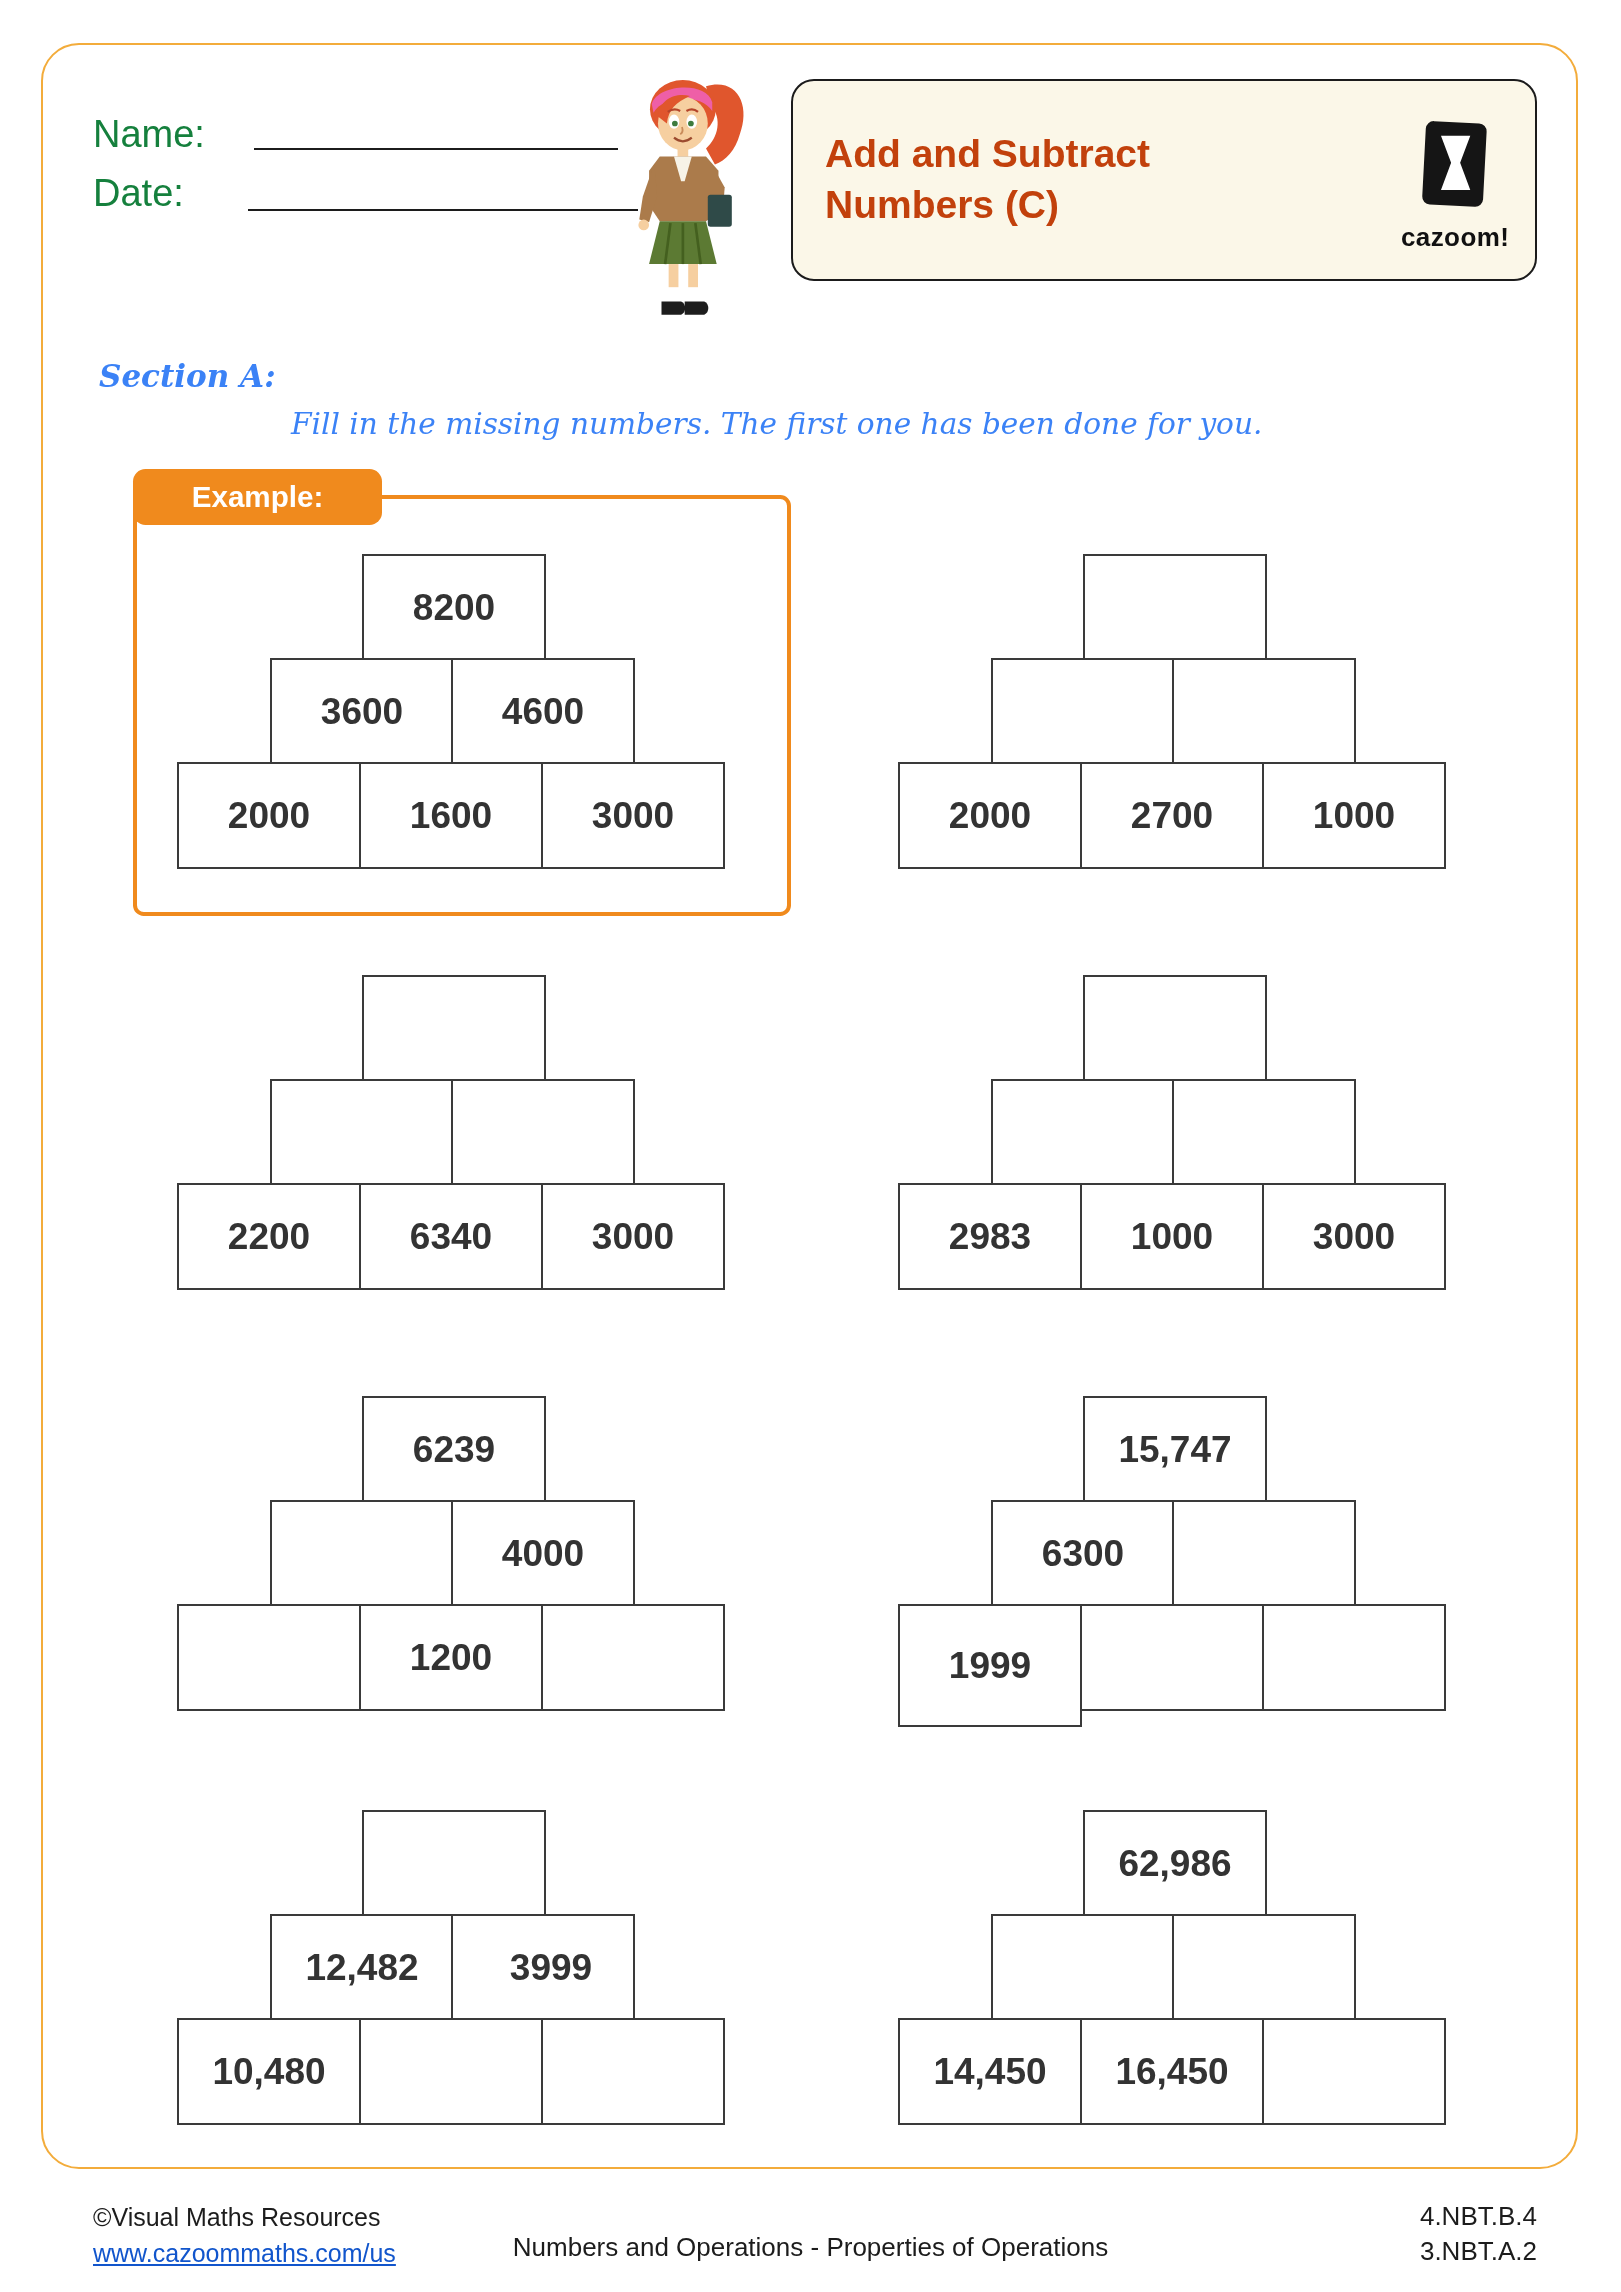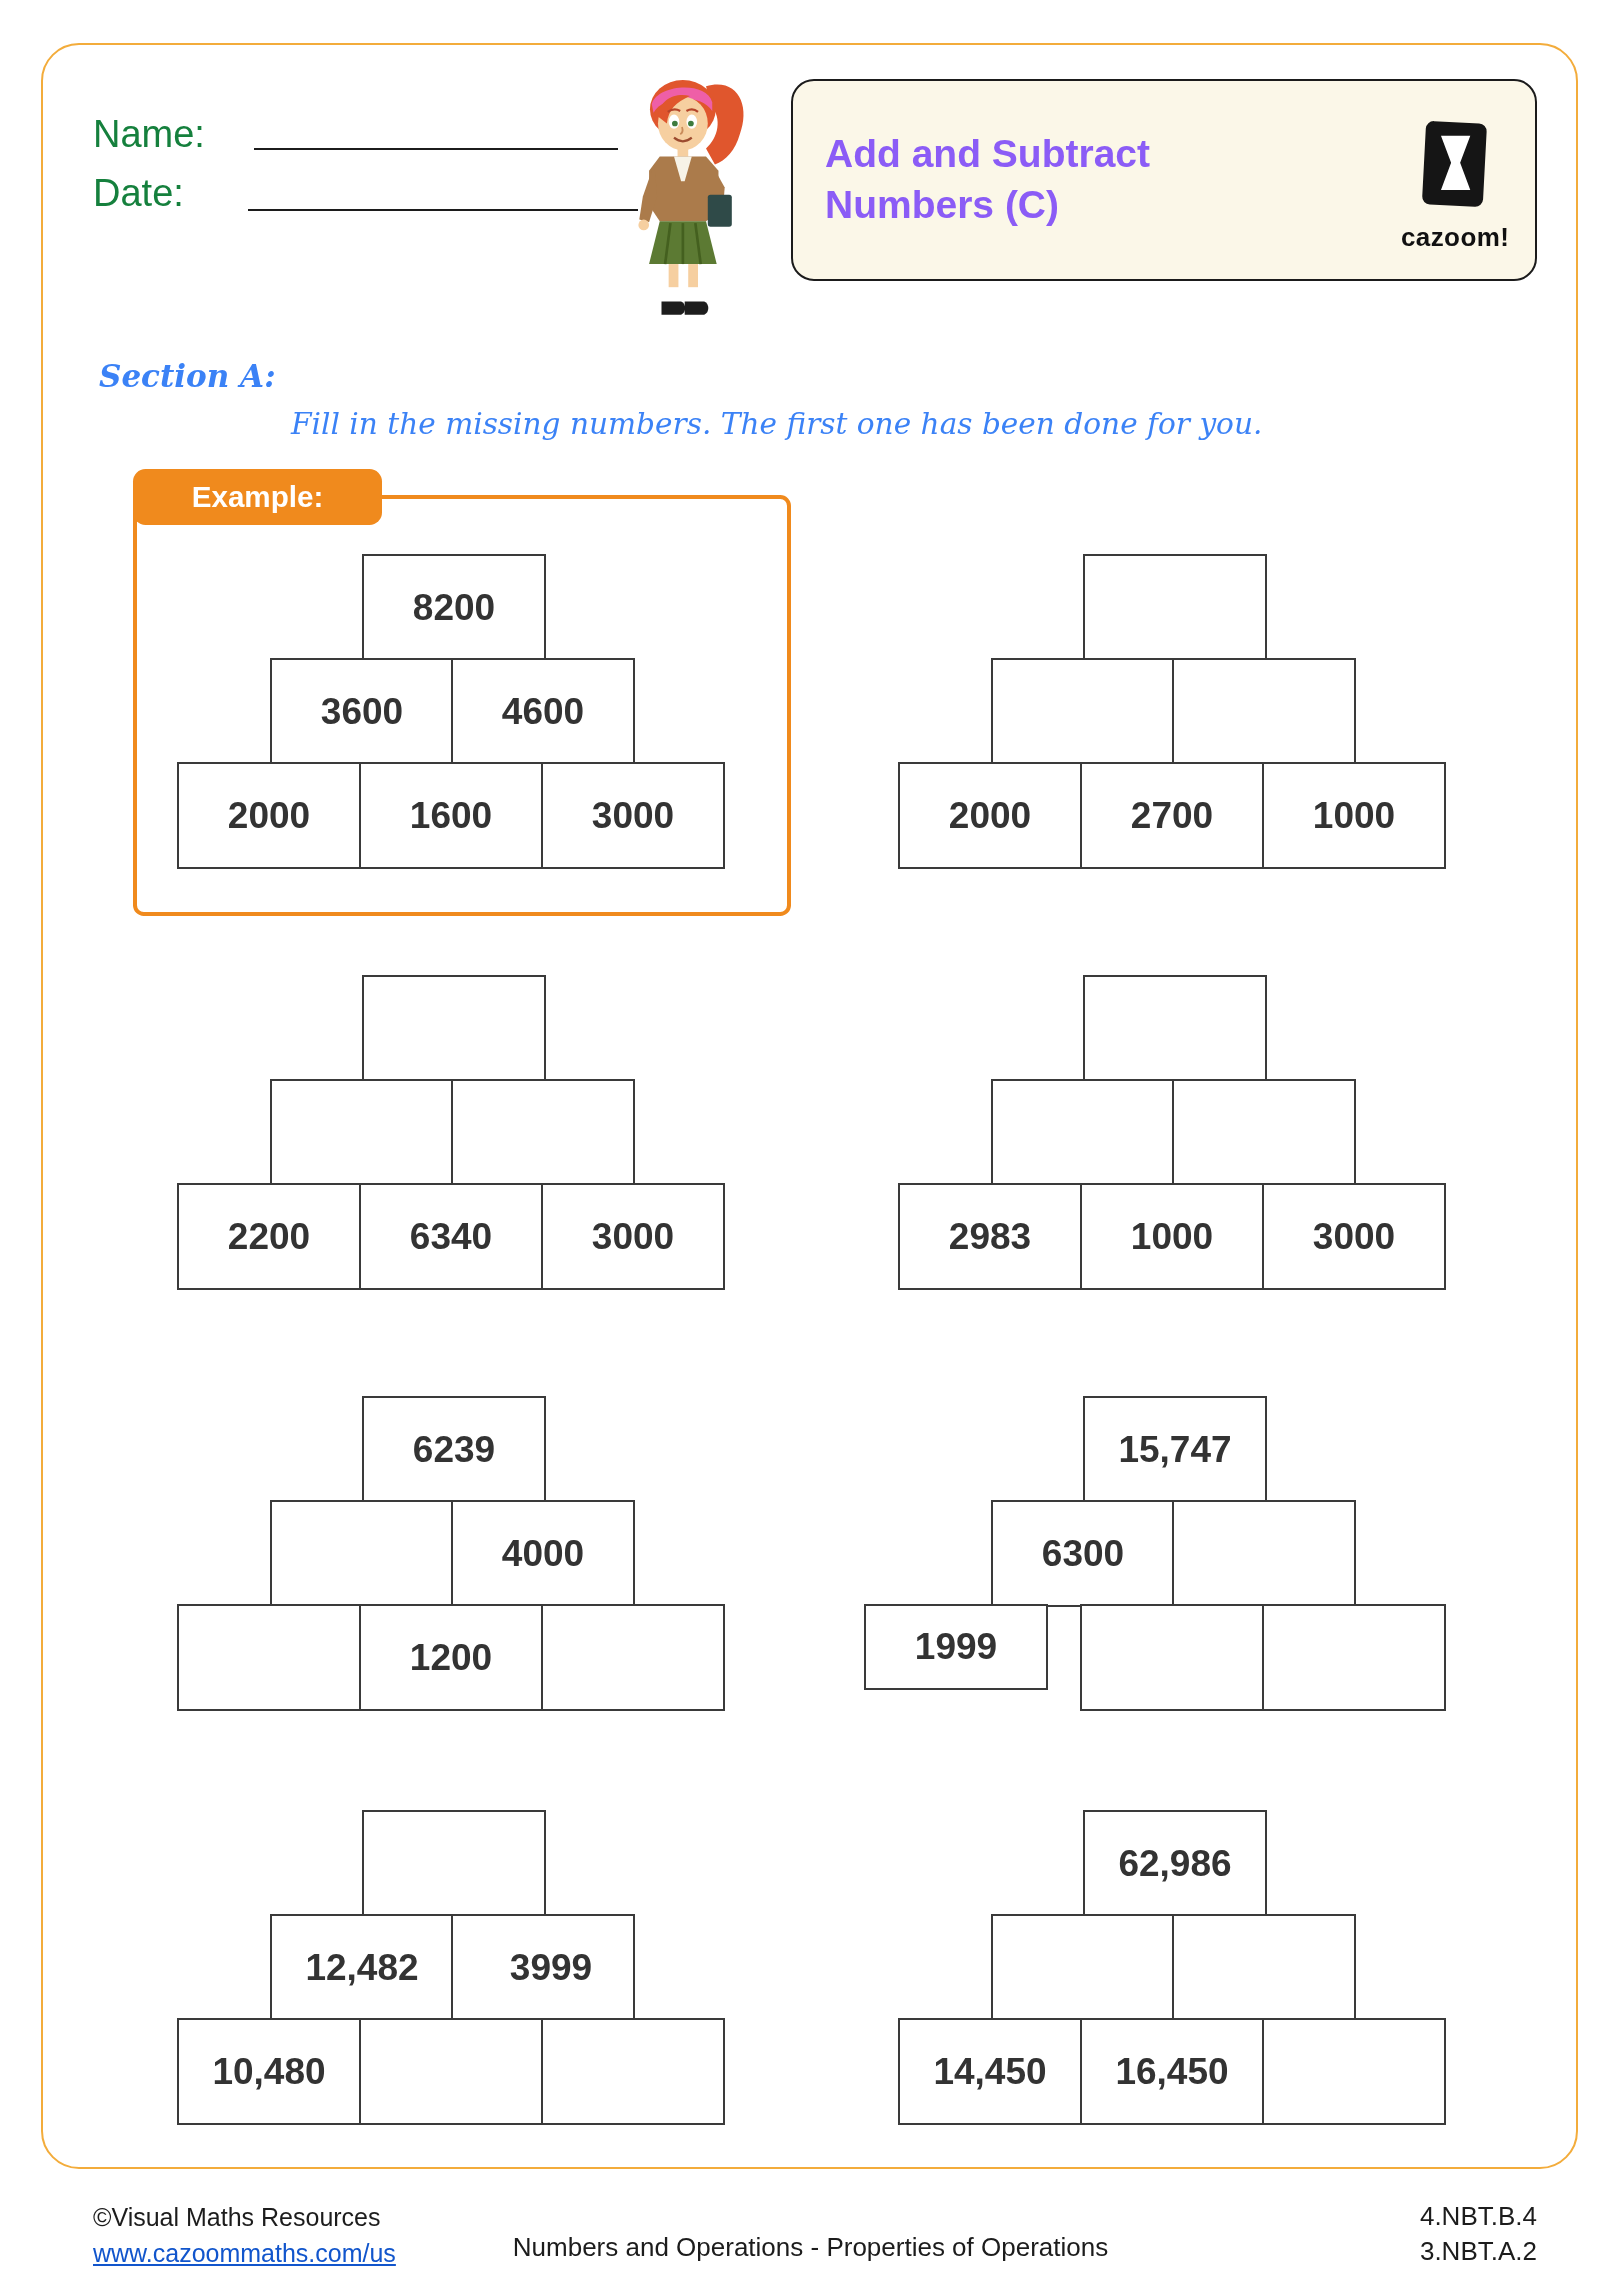--- a/index.html
+++ b/index.html
@@ -14,21 +14,21 @@
     border:2.7px solid #F3AC3B; border-radius:38px; pointer-events:none;
   }
   .bold-label { font-weight:400; font-size:38px; color:#15803d; }
   .fill-line { border-bottom:2.7px solid #1c1c1c; height:0; }
   .title-box {
     left:791px; top:79px; width:746px; height:202px;
     background:#FBF7E8; border:2.7px solid #1b1b1b; border-radius:23px;
   }
   .title-text {
     position:absolute; left:32px; top:50%; transform:translateY(-50%);
-    font-size:39px; font-weight:700; color:#8b5cf6; line-height:1.3; white-space:nowrap;
+    font-size:39px; font-weight:700; color:#c2410c; line-height:1.3; white-space:nowrap;
   }
   .logo-wrap { position:absolute; right:27px; top:39px; width:107px; text-align:center; }
   .logo-text { font-weight:700; font-size:26px; color:#111; margin-top:1.8px; letter-spacing:0.4px; }
   .serif-it { font-family:"DejaVu Serif", serif; font-style:italic; color:#3b82f6; }
   .section-label { font-size:31px; font-weight:700; }
   .section-line { font-size:29.6px; white-space:nowrap; }
   .example-tab {
     left:133px; top:469px; width:249px; height:56px; background:#F08A1D;
     border-radius:12.5px; color:#fff; font-weight:700; font-size:29.6px;
     display:flex; align-items:center; justify-content:center; z-index:3;
@@ -152,21 +152,21 @@
         <div class="pcell" style="left: 270px; top: 1500px; width: 184px; height: 107px;"></div>
         <div class="pcell" style="left: 451px; top: 1500px; width: 184px; height: 107px;">4000</div>
         <div class="pcell" style="left: 177px; top: 1604px; width: 184px; height: 107px;"></div>
         <div class="pcell" style="left: 359px; top: 1604px; width: 184px; height: 107px;">1200</div>
         <div class="pcell" style="left: 541px; top: 1604px; width: 184px; height: 107px;"></div>
       </div>
     <div>
         <div class="pcell" style="left: 1083px; top: 1396px; width: 184px; height: 107px;">15,747</div>
         <div class="pcell" style="left: 991px; top: 1500px; width: 184px; height: 107px;">6300</div>
         <div class="pcell" style="left: 1172px; top: 1500px; width: 184px; height: 107px;"></div>
-        <div class="pcell" style="left: 864px; top: 1604px; width: 184px; height: 86px;">1999</div>
+        <div class="pcell" style="left: 898px; top: 1604px; width: 184px; height: 123px;">1999</div>
         <div class="pcell" style="left: 1080px; top: 1604px; width: 184px; height: 107px;"></div>
         <div class="pcell" style="left: 1262px; top: 1604px; width: 184px; height: 107px;"></div>
       </div>
     <div>
         <div class="pcell" style="left: 362px; top: 1810px; width: 184px; height: 107px;"></div>
         <div class="pcell" style="left: 270px; top: 1914px; width: 184px; height: 107px;">12,482</div>
         <div class="pcell" style="left: 451px; top: 1914px; width: 184px; height: 107px; padding-left: 16px;">3999</div>
         <div class="pcell" style="left: 177px; top: 2018px; width: 184px; height: 107px;">10,480</div>
         <div class="pcell" style="left: 359px; top: 2018px; width: 184px; height: 107px;"></div>
         <div class="pcell" style="left: 541px; top: 2018px; width: 184px; height: 107px;"></div>

